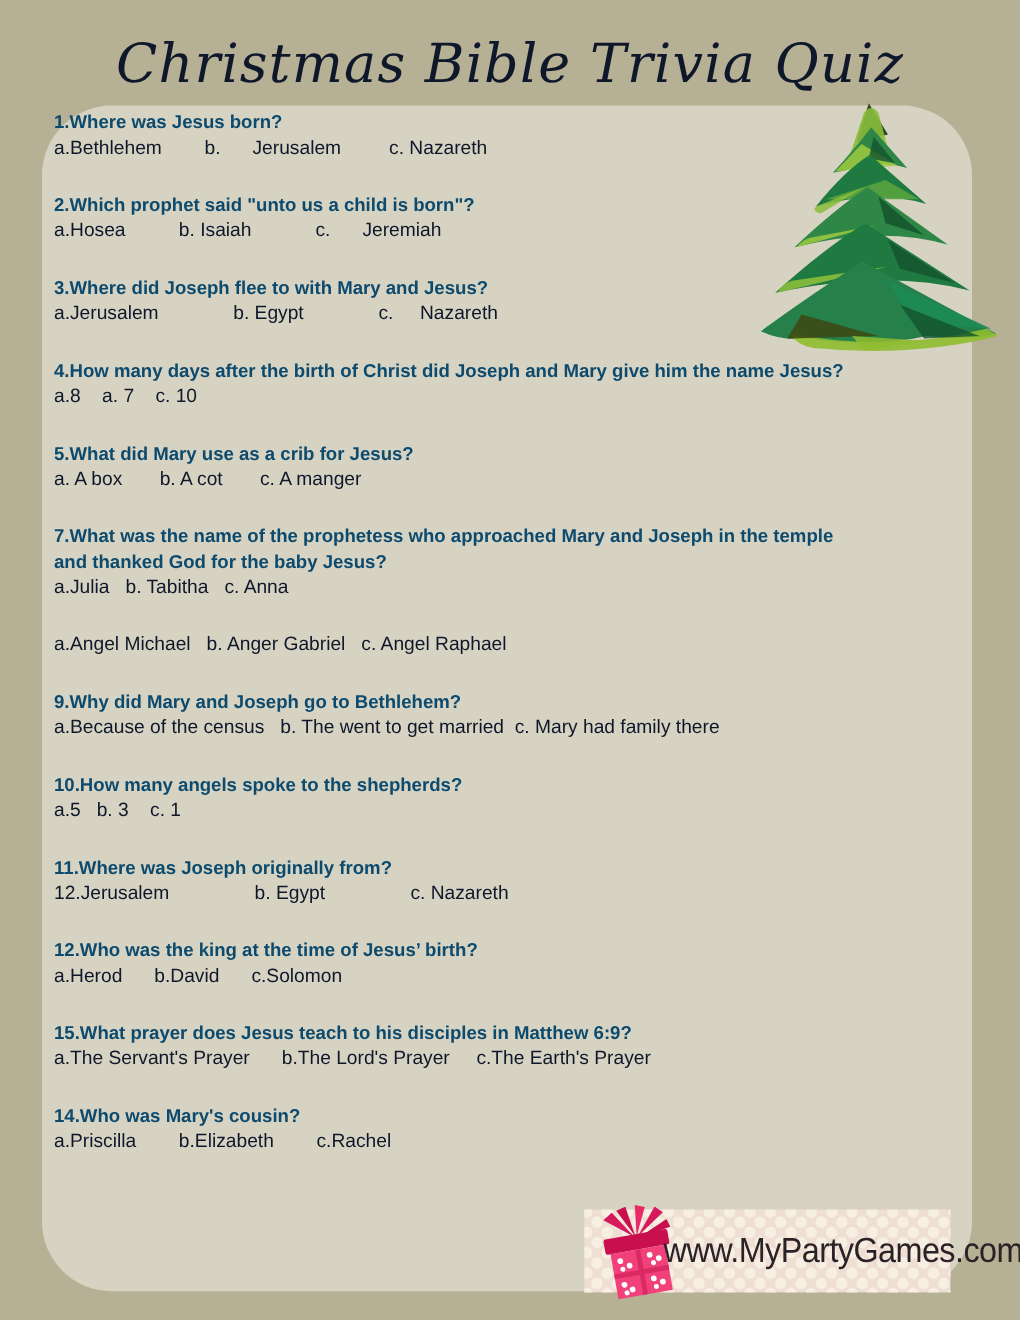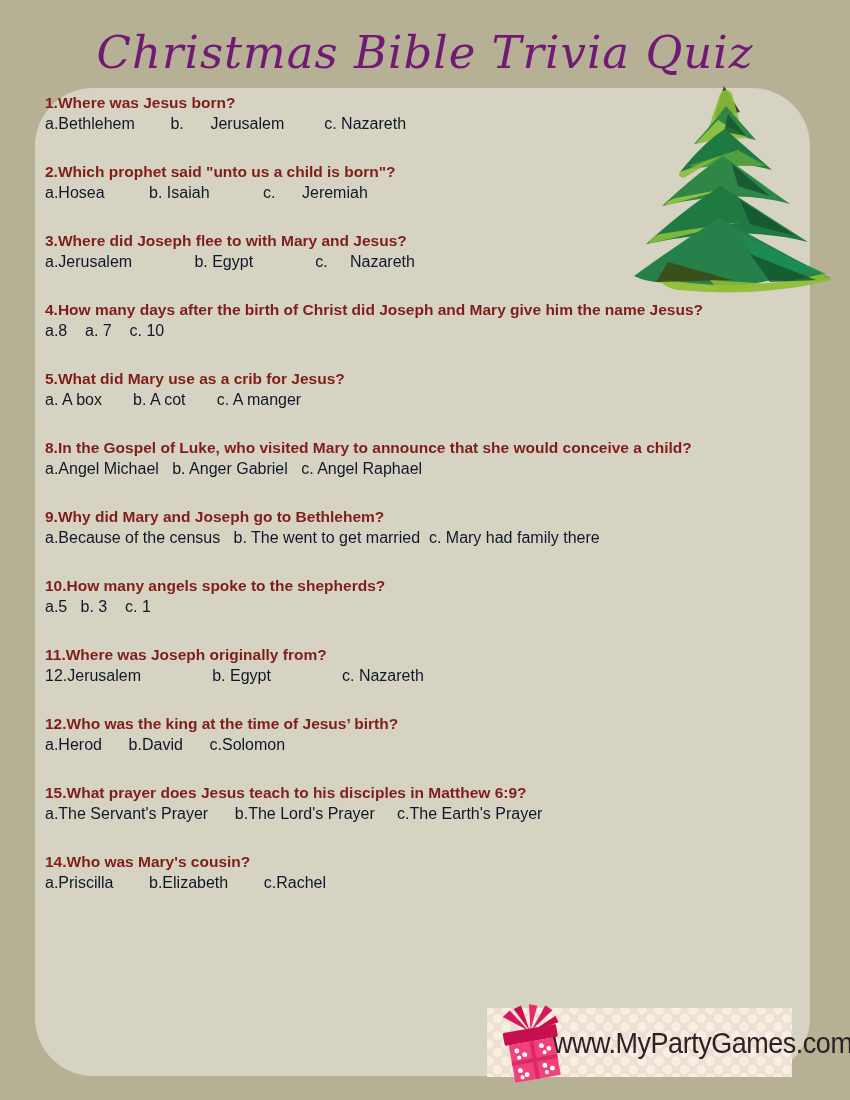--- a/index.html
+++ b/index.html
@@ -9,27 +9,27 @@
     font-family:"Liberation Sans", sans-serif;
   }
   .panel{
     position:absolute; left:35px; top:88px; width:775px; height:988px;
     background:#d7d3c3; border-radius:58px;
   }
   .title{
     position:absolute; top:26px; left:0; width:100%; margin:0;
     text-align:center; z-index:3;
     font-family:"DejaVu Serif", serif; font-style:italic; font-weight:normal;
-    font-size:45px; color:#701a75; letter-spacing:1px;
+    font-size:45px; color:#0f172a; letter-spacing:1px;
   }
   .tree{ position:absolute; left:620px; top:84px; width:226px; height:220px; z-index:2; }
   .content{ position:absolute; left:45px; top:92px; width:765px; z-index:1; }
   .qblock{ margin:0 0 26px 0; }
   .q-title{
-    font-weight:bold; font-size:15.5px; line-height:21px; color:#7f1d1d;
+    font-weight:bold; font-size:15.5px; line-height:21px; color:#0c4a6e;
     white-space:pre-wrap; max-width:762px;
   }
   .q-answers{
     font-size:16px; line-height:22px; color:#0f172a; white-space:pre;
   }
   .banner{
     position:absolute; left:487px; top:1008px; width:305px; height:69px; z-index:4;
     background-color:#efded3;
     background-image:
       radial-gradient(circle, #f8efe3 4.5px, rgba(0,0,0,0) 5px),
@@ -91,21 +91,25 @@
       </div>
     <div class="qblock">
         <div class="q-title">4.How many days after the birth of Christ did Joseph and Mary give him the name Jesus?</div>
         <div class="q-answers">a.8    a. 7    c. 10</div>
       </div>
     <div class="qblock">
         <div class="q-title">5.What did Mary use as a crib for Jesus?</div>
         <div class="q-answers">a. A box       b. A cot       c. A manger</div>
       </div>
     <div class="qblock">
-        <div class="q-title">8.In the Gospel of Luke, who visited Mary to announce that she would conceive a child?</div>
+        <div class="q-title">7.What was the name of the prophetess who approached Mary and Joseph in the temple
+and thanked God for the baby Jesus?</div>
+        <div class="q-answers">a.Julia   b. Tabitha   c. Anna</div>
+      </div>
+    <div class="qblock">
         <div class="q-answers">a.Angel Michael   b. Anger Gabriel   c. Angel Raphael</div>
       </div>
     <div class="qblock">
         <div class="q-title">9.Why did Mary and Joseph go to Bethlehem?</div>
         <div class="q-answers">a.Because of the census   b. The went to get married  c. Mary had family there</div>
       </div>
     <div class="qblock">
         <div class="q-title">10.How many angels spoke to the shepherds?</div>
         <div class="q-answers">a.5   b. 3    c. 1</div>
       </div>

